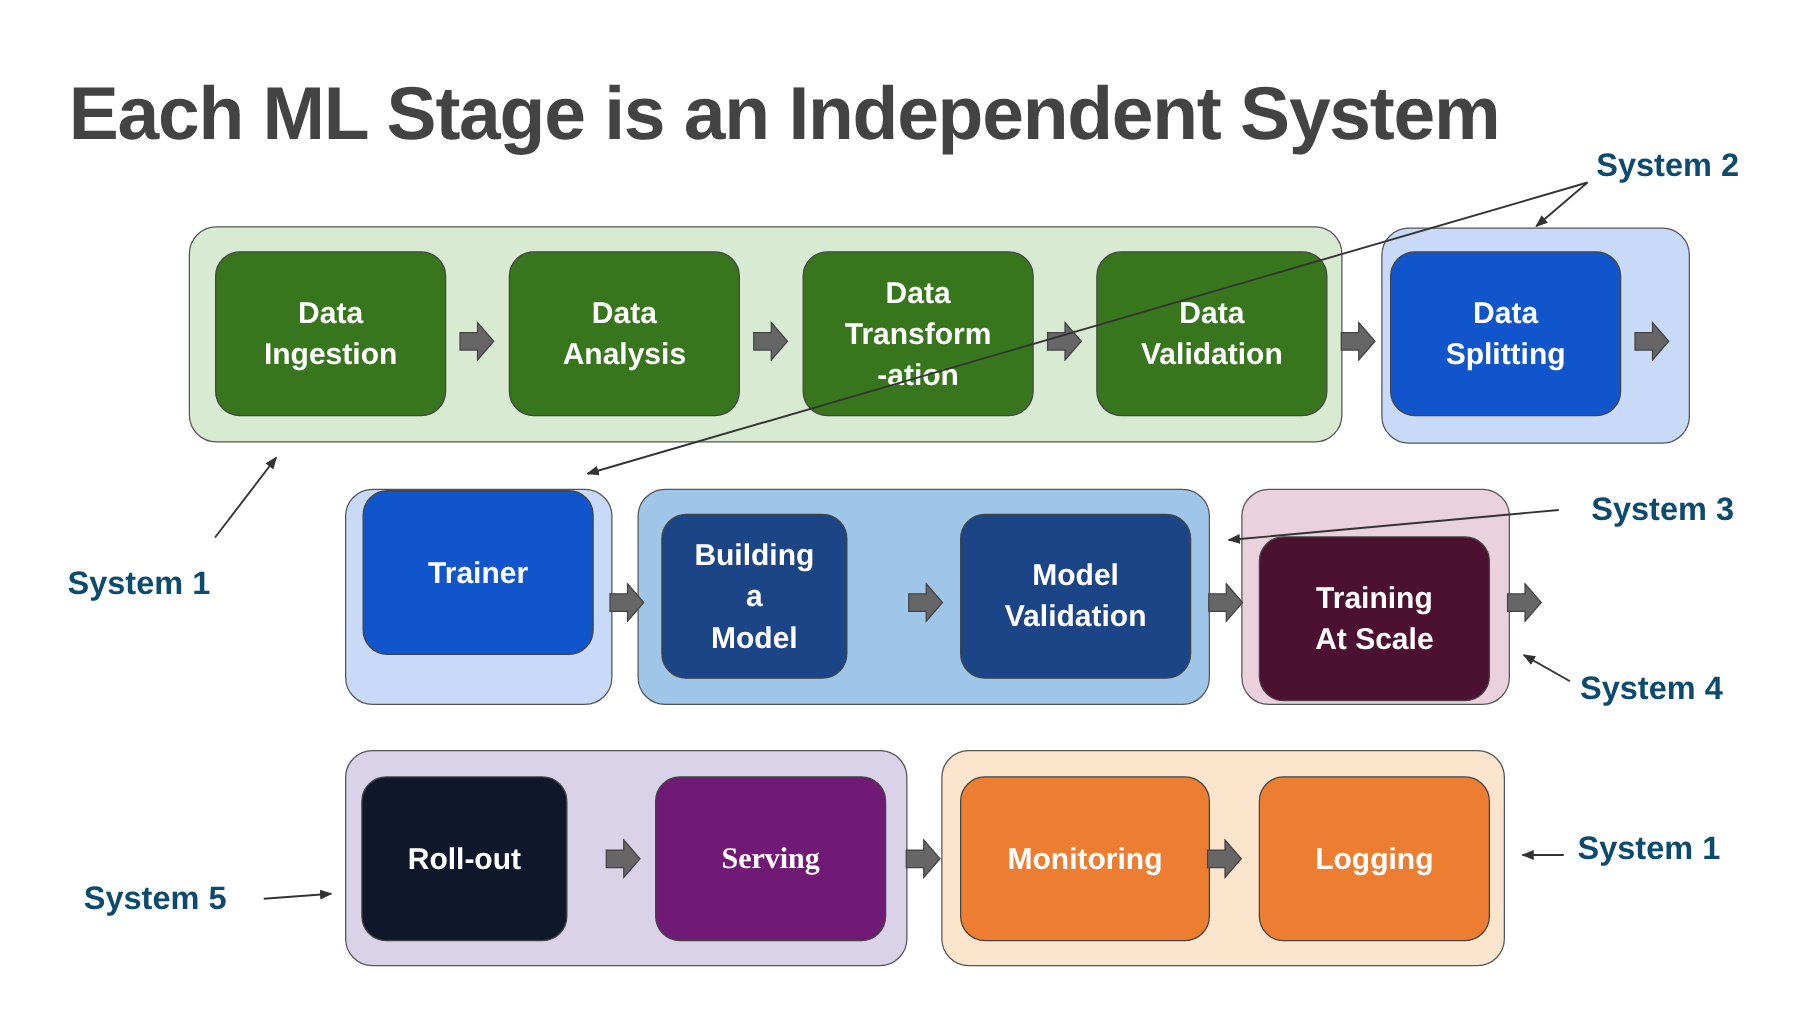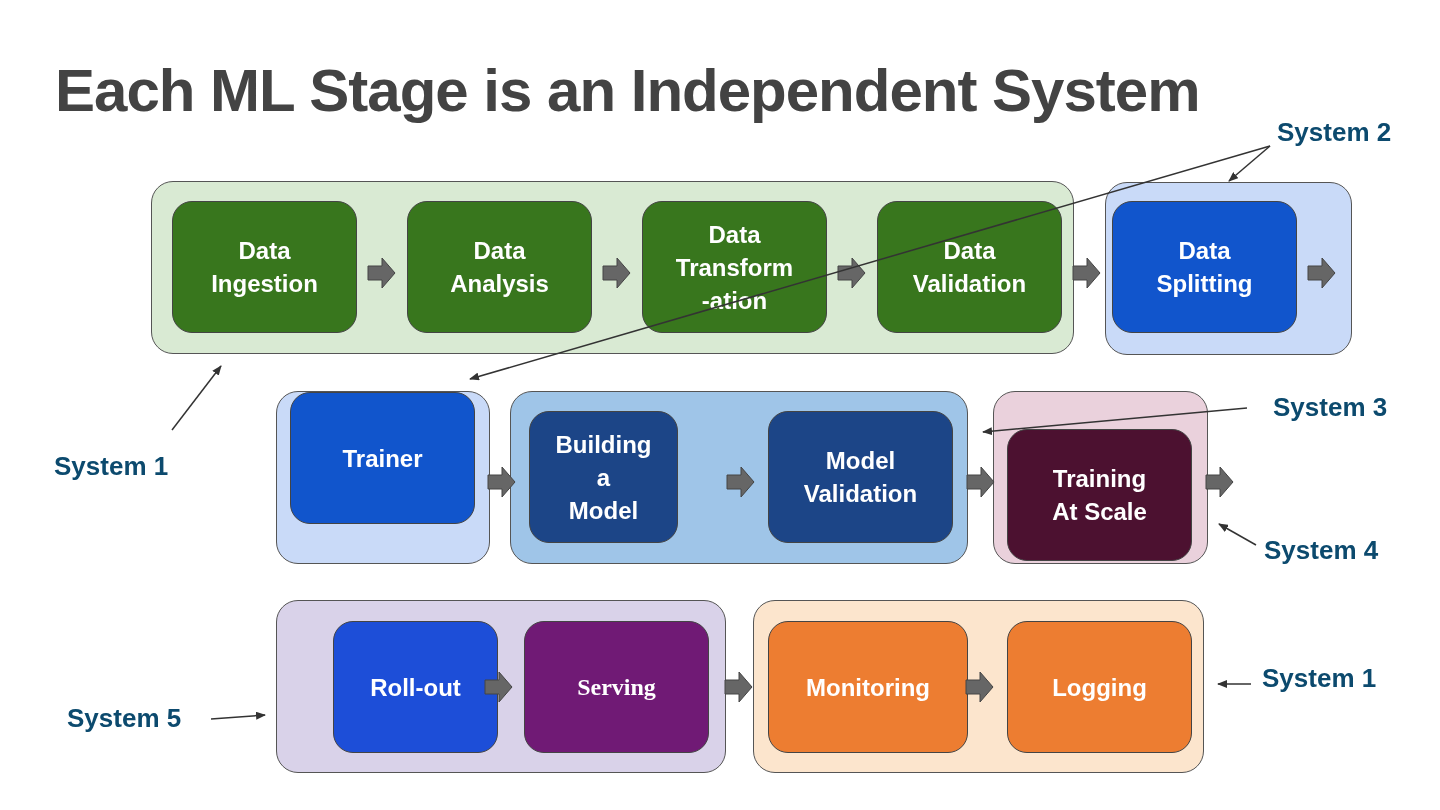--- a/index.html
+++ b/index.html
@@ -44,21 +44,21 @@
 a
 Model</div>
 <div class="stage" style="left:768px;top:411px;width:185px;height:132px;background:#1c4587;">Model
 Validation</div>
 <div class="stage" style="left:1007px;top:429px;width:185px;height:132px;background:#4c1130;">Training
 At Scale</div>
 
 <div class="group" style="left:276px;top:600px;width:450px;height:173px;background:#d9d2e9;"></div>
 <div class="group" style="left:753px;top:600px;width:451px;height:173px;background:#fce5cd;"></div>
 
-<div class="stage" style="left:289px;top:621px;width:165px;height:132px;background:#1d4ed8;margin-left:44px;">Roll-out</div>
+<div class="stage" style="left:289px;top:621px;width:165px;height:132px;background:#0f172a;">Roll-out</div>
 <div class="stage" style="left:524px;top:621px;width:185px;height:132px;background:#701a75;font-family:Liberation Serif, serif;">Serving</div>
 <div class="stage" style="left:768px;top:621px;width:200px;height:132px;background:#ed7d31;">Monitoring</div>
 <div class="stage" style="left:1007px;top:621px;width:185px;height:132px;background:#ed7d31;">Logging</div>
 
 <svg class="flow-arrow" viewBox="0 0 30 32" style="left:367px;top:257px;">
     <path d="M1 9 H15 V1 L28 16 L15 31 V23 H1 Z" fill="#666" stroke="#444" stroke-width="1"></path>
   </svg>
 <svg class="flow-arrow" viewBox="0 0 30 32" style="left:602px;top:257px;">
     <path d="M1 9 H15 V1 L28 16 L15 31 V23 H1 Z" fill="#666" stroke="#444" stroke-width="1"></path>
   </svg>

